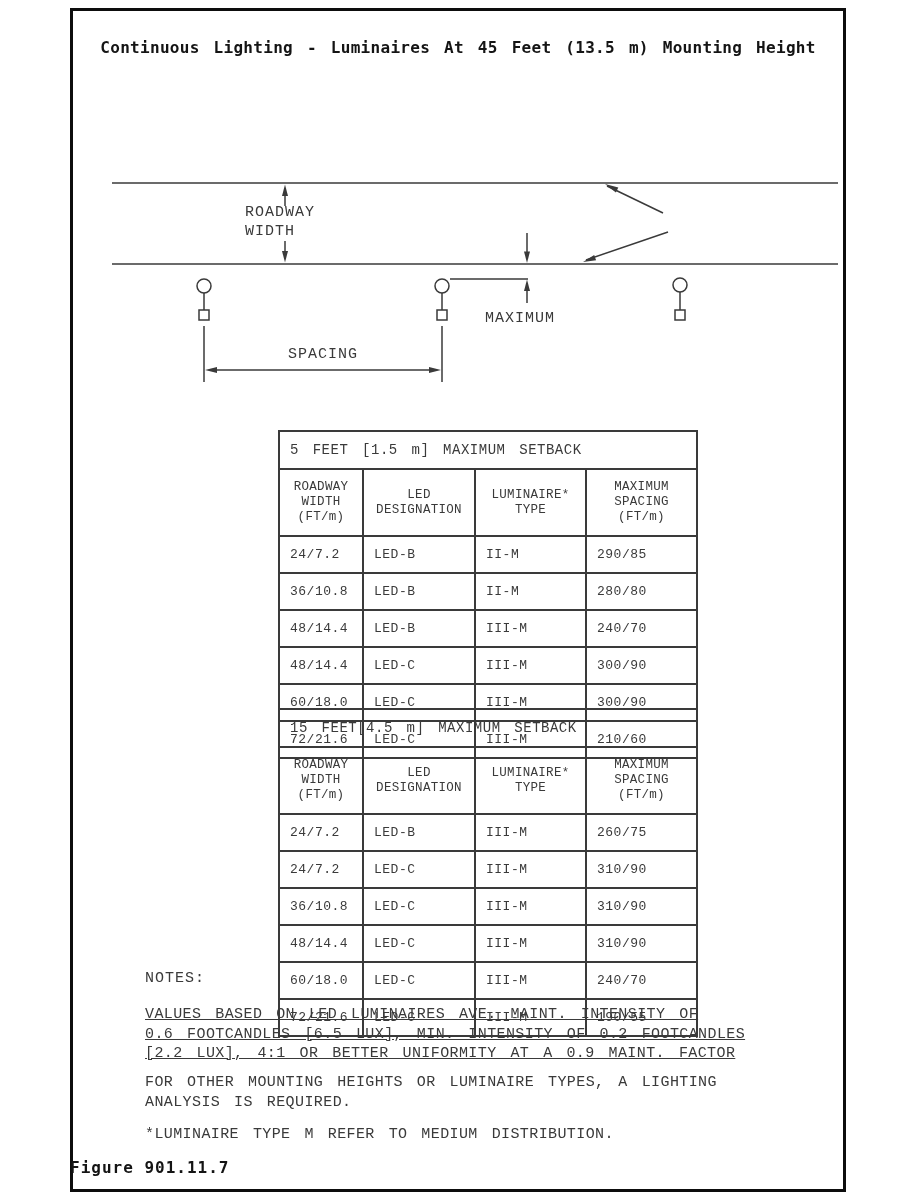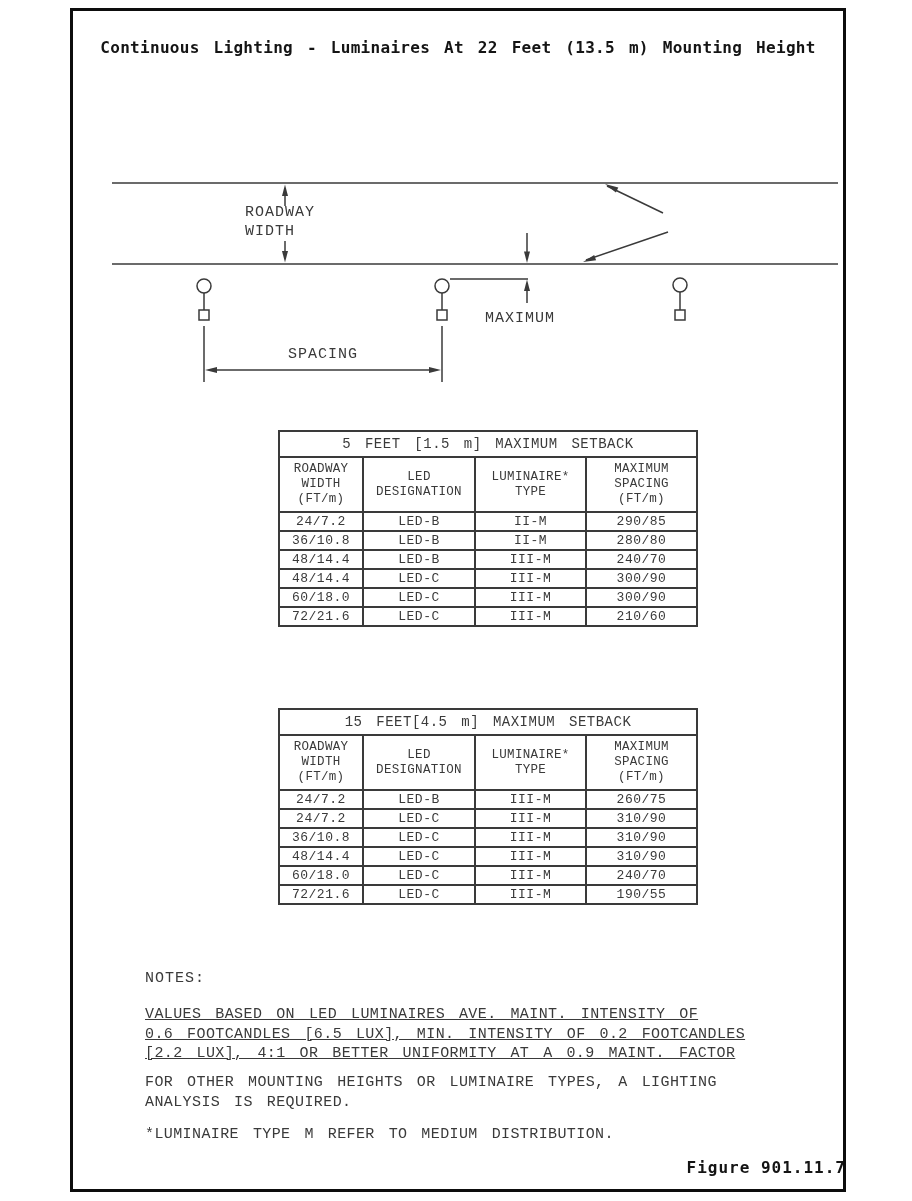--- a/index.html
+++ b/index.html
@@ -22,47 +22,47 @@
   .diagram-svg { position:absolute; left:0; top:0; width:912px; height:1201px; }
   .cad {
     position:absolute; font-size:15px; line-height:19px; color:#3a3a3a;
     letter-spacing:1px; word-spacing:0.35em; white-space:pre-line;
   }
   .dtable {
     position:absolute; border-collapse:collapse; table-layout:fixed;
     font-family:"Liberation Mono","DejaVu Sans Mono",monospace; color:#3a3a3a;
   }
   .dtable td, .dtable th {
-    border:2px solid #3a3a3a; text-align:center; vertical-align:middle;
-    font-weight:normal; padding:0;
+    border:2px solid #3a3a3a; vertical-align:middle;
+    font-weight:normal; padding:10px;
   }
   .dtable .t-title { height:26px; font-size:14px; letter-spacing:0.5px; word-spacing:0.35em; }
   .dtable th.colhead { height:55px; font-size:12.5px; line-height:15px; white-space:pre-line; letter-spacing:0.3px; }
   .dtable tbody td { height:19px; font-size:13px; letter-spacing:0.5px; }
   .col-rw { width:84px; } .col-led { width:112px; } .col-lum { width:111px; } .col-sp { width:111px; }
   .notes-heading { position:absolute; left:145px; top:970px; font-size:15px; letter-spacing:1px; color:#3a3a3a; }
   .note-par { font-size:15px; line-height:19.5px; letter-spacing:0.4px; word-spacing:0.3em; white-space:pre-line; color:#3a3a3a; }
   .par1 { position:absolute; left:145px; top:1005px; width:660px;text-decoration:underline; }
   .par2 { position:absolute; left:145px; top:1073px; width:660px; }
   .footnote { position:absolute; left:145px; top:1125px; width:660px; }
   .figure-label {
-    position:absolute; left:70px; top:1158px; width:776px; text-align:right;
+    position:absolute; left:70px; top:1158px; width:776px; text-align:left;
     font-family:"DejaVu Sans Mono","Liberation Mono",monospace;
     font-weight:bold; font-size:16px; letter-spacing:1px; color:#141414;
   }
 </style>
 </head>
 <body>
 
 <div class="page">
 
   <div class="border-rect"></div>
 
   <div class="doc-title">
-    <div>Continuous Lighting - Luminaires At 22 Feet (13.5 m) Mounting Height</div>
+    <div>Continuous Lighting - Luminaires At 45 Feet (13.5 m) Mounting Height</div>
   </div>
 
   <svg class="diagram-svg" viewBox="0 0 912 1201" fill="none" stroke="#3a3a3a" stroke-width="1.5">
 
     <line x1="112" y1="183" x2="838" y2="183"></line>
     <line x1="112" y1="264" x2="838" y2="264"></line>
 
     <g>
       <line x1="285" y1="195" x2="285" y2="206"></line>
       <line x1="285" y1="241" x2="285" y2="252"></line>

